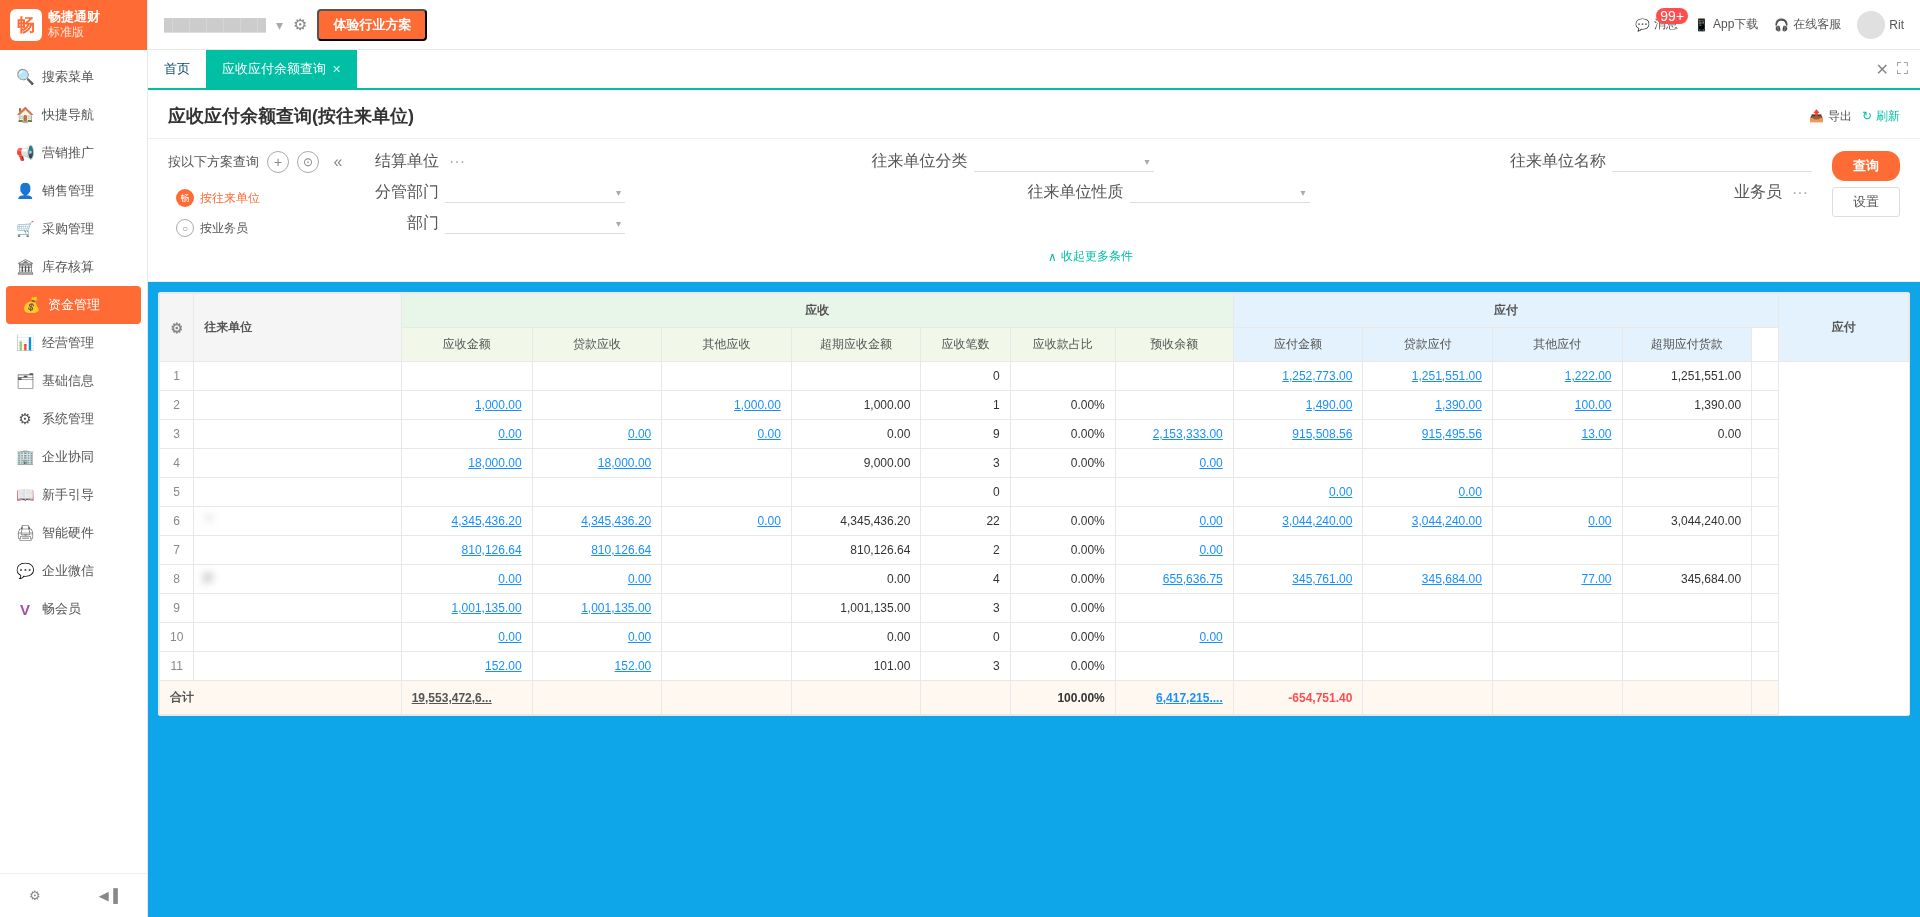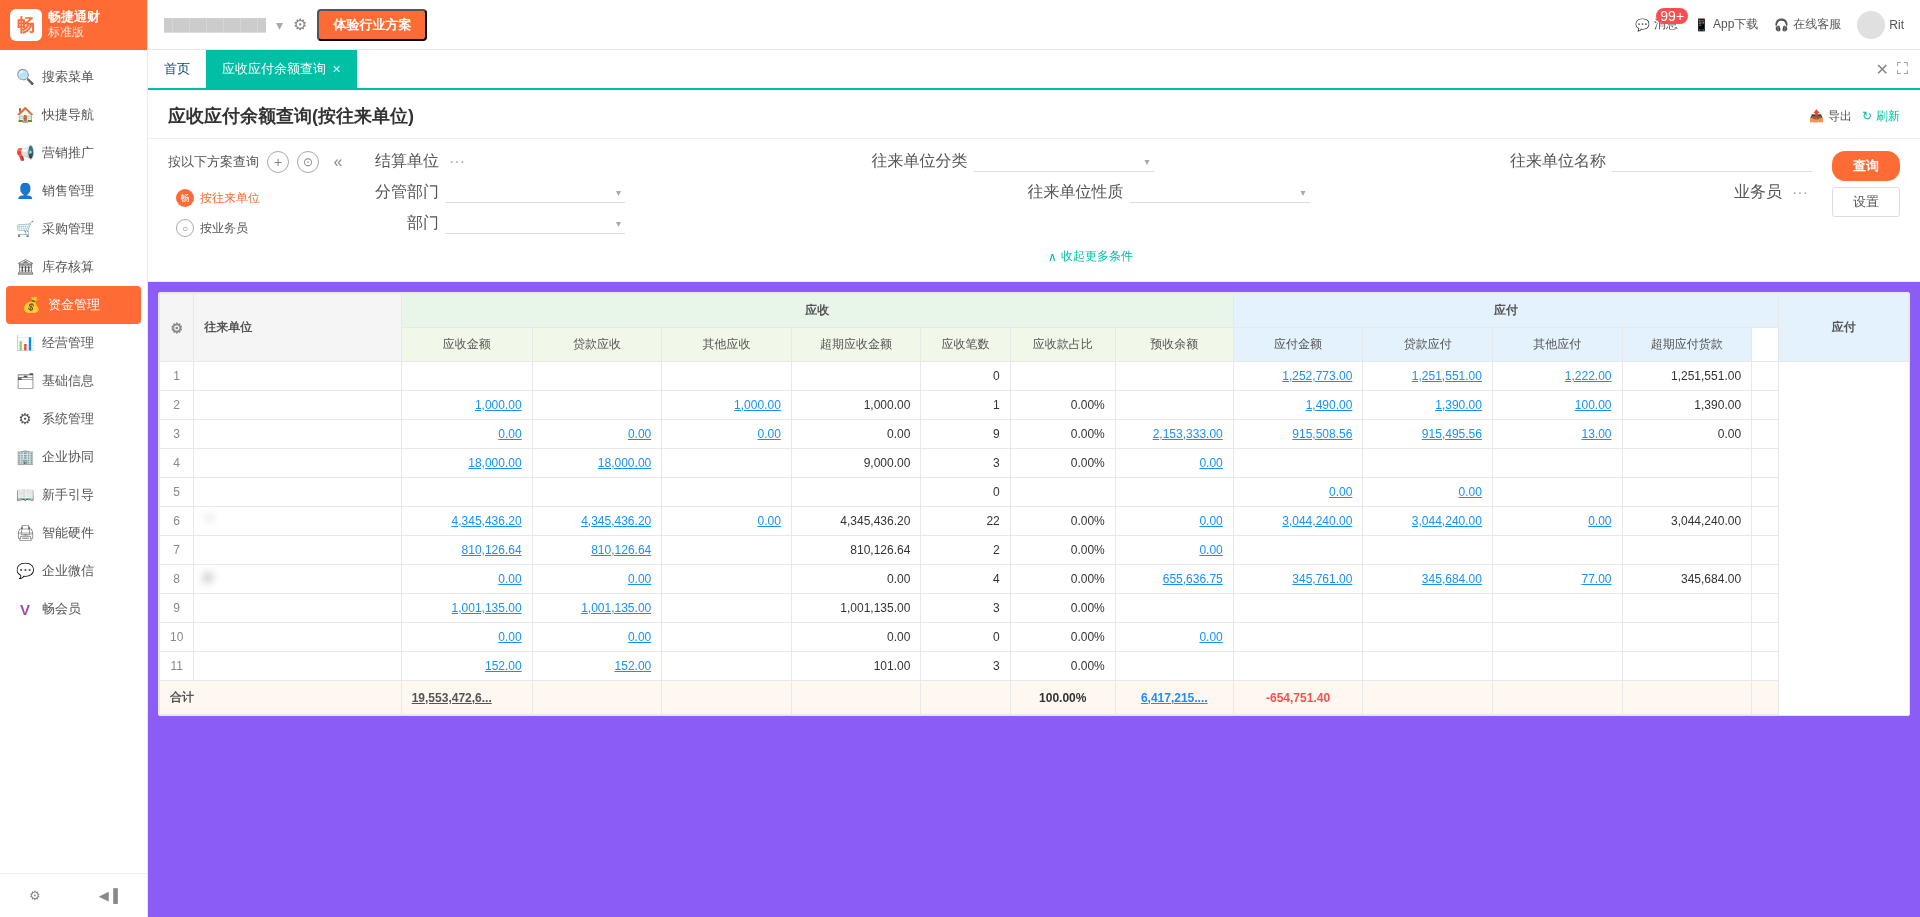--- a/index.html
+++ b/index.html
@@ -69,21 +69,21 @@
       display: flex; align-items: center; padding: 0 16px; height: 40px;
       font-size: 13px; cursor: pointer; gap: 6px; color: #555;
     }
     .tab.active { background: #00bfa5; color: #fff; }
     .tab-close { font-size: 11px; color: rgba(255,255,255,0.8); cursor: pointer; }
     .tab-home { color: #0c4a6e; }
     .tab-actions { margin-left: auto; display: flex; align-items: center; padding-right: 12px; gap: 8px; }
     .tab-action-btn { font-size: 16px; color: #888; cursor: pointer; }
 
     
-    .page-content { flex: 1; overflow-y: auto; background: #8b5cf6; padding: 0; }
+    .page-content { flex: 1; overflow-y: auto; background: #0ea5e9; padding: 0; }
 
     
     .page-header {
       background: #fff; padding: 14px 20px 10px; display: flex; align-items: center; justify-content: space-between;
       border-bottom: 1px solid #eee;
     }
     .page-title { font-size: 18px; font-weight: bold; color: #333; }
     .page-header-actions { display: flex; gap: 10px; }
     .btn-export { display: flex; align-items: center; gap: 4px; color: #555; font-size: 12px; cursor: pointer; }
     .btn-refresh { display: flex; align-items: center; gap: 4px; color: #00bfa5; font-size: 12px; cursor: pointer; }
@@ -146,21 +146,21 @@
       position: sticky; top: 0; z-index: 10;
     }
     thead tr:first-child th { font-weight: bold; }
     tbody tr td {
       padding: 7px 10px; border: 1px solid #e8e8e8;
       text-align: right; white-space: nowrap; color: #333;
     }
     tbody tr td:nth-child(1) { text-align: center; color: #888; }
     tbody tr td:nth-child(2) { text-align: left; }
     .td-link { color: #1890ff; text-decoration: underline; cursor: pointer; }
-    .tfoot-row td { background: #fff8f0; font-weight: bold; padding: 8px 10px; border: 1px solid #e8e8e8; text-align: center; }
+    .tfoot-row td { background: #fff8f0; font-weight: bold; padding: 8px 10px; border: 1px solid #e8e8e8; text-align: right; }
     .tfoot-row td:nth-child(1) { text-align: left; color: #555; }
     .tfoot-row td:nth-child(2) { text-align: left; color: #555; }
     .negative { color: #ff4d4f !important; }
     .settings-icon { font-size: 14px; color: #888; cursor: pointer; }
 
     .col-partner { min-width: 160px; text-align: left; }
     .col-num { min-width: 100px; }
 
     
     ::-webkit-scrollbar { width: 6px; height: 6px; }

